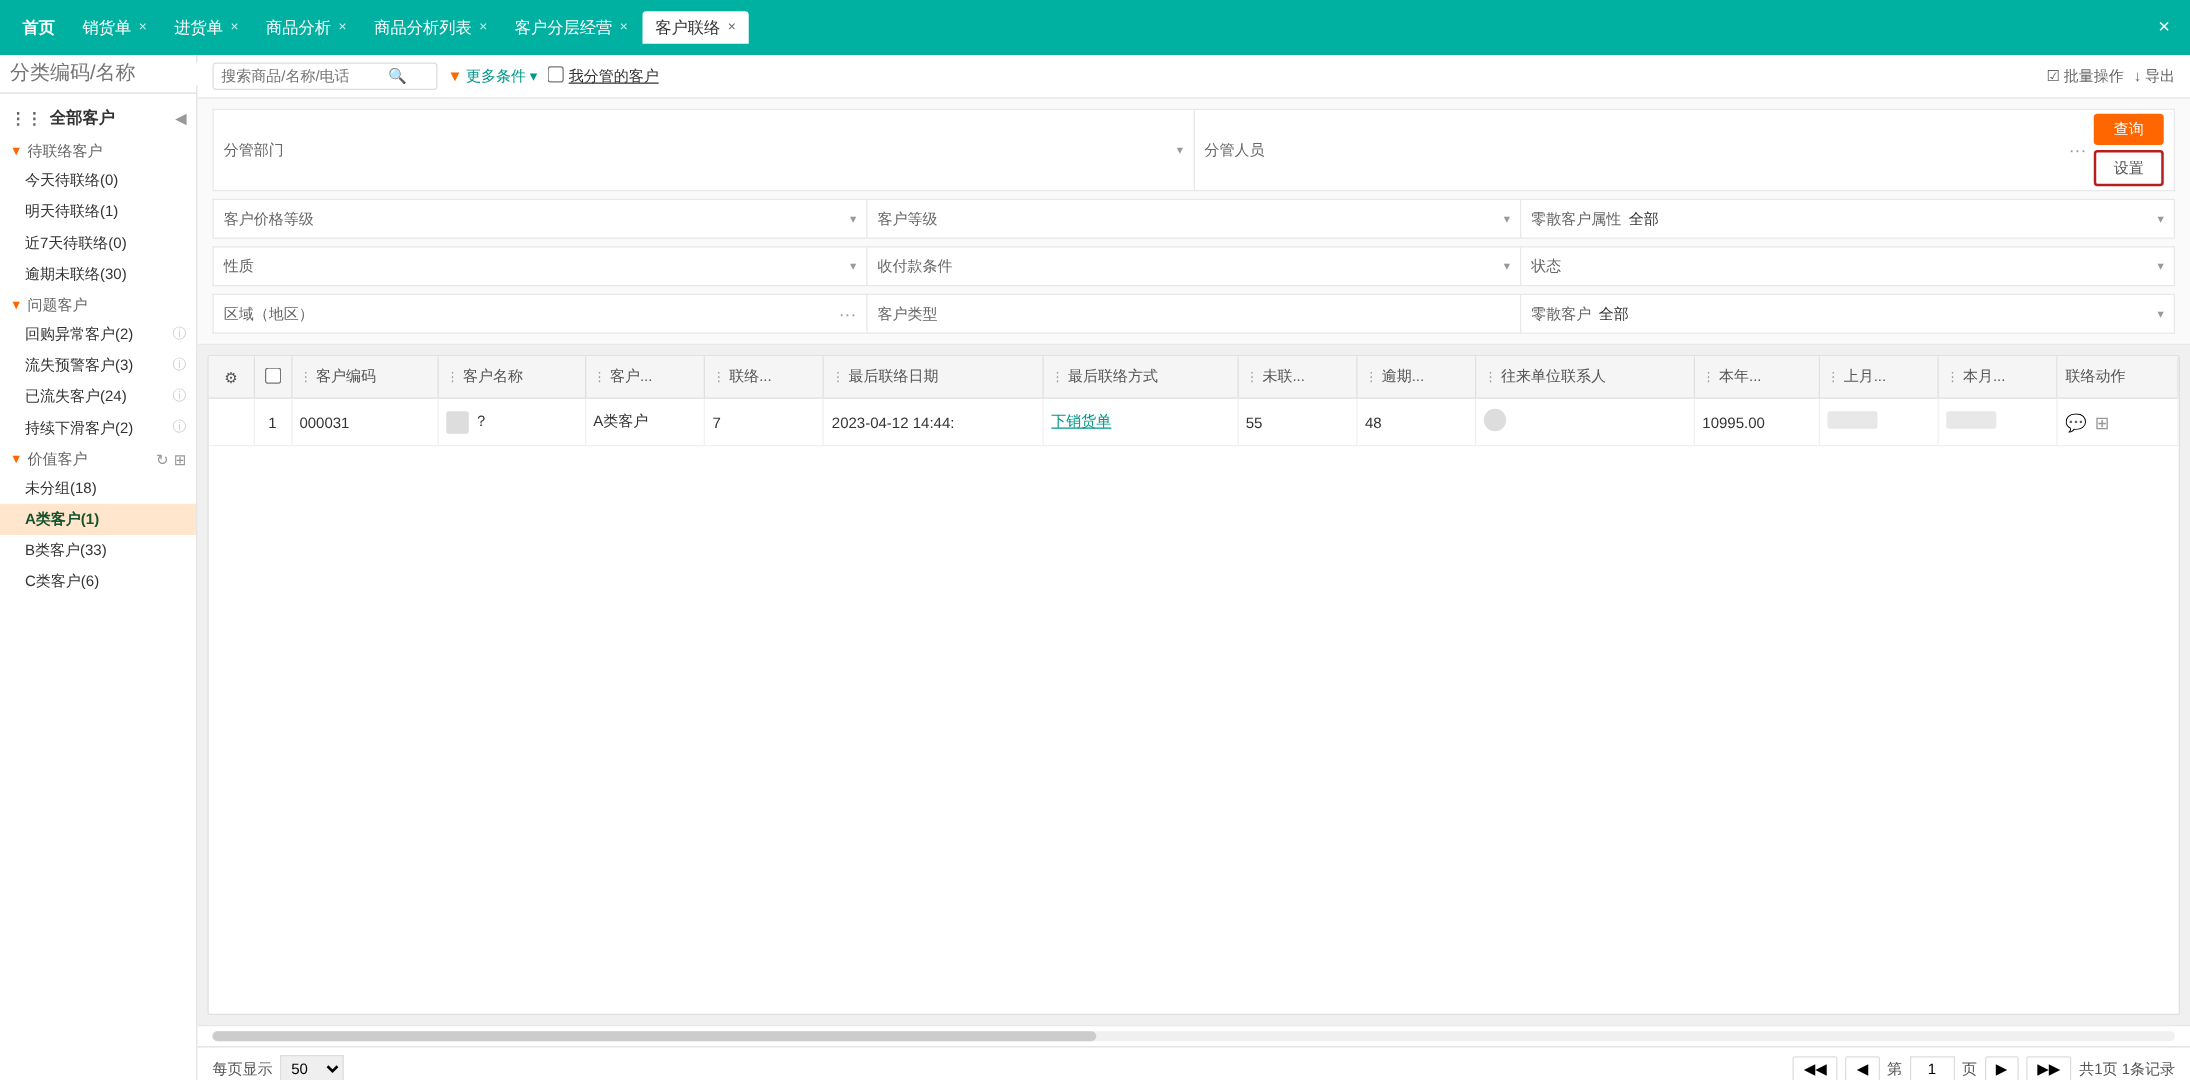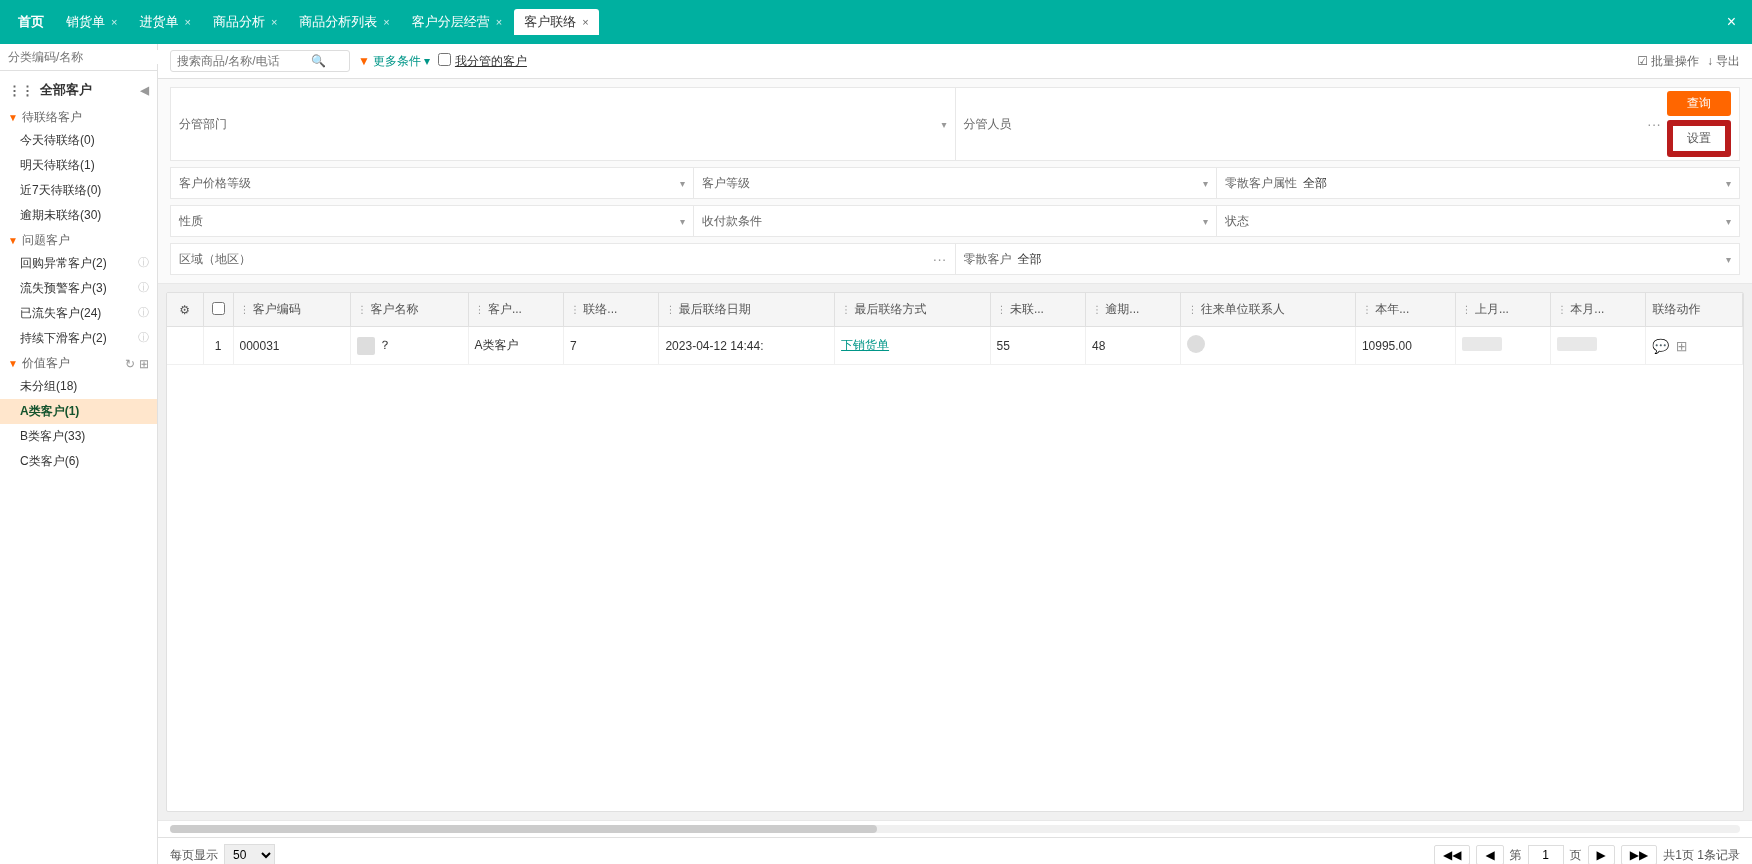--- a/index.html
+++ b/index.html
@@ -57,21 +57,21 @@
       padding: 6px 8px;
       border-bottom: 1px solid #e0e0e0;
       display: flex;
       align-items: center;
       gap: 4px;
     }
     .sidebar-search input {
       flex: 1;
       border: none;
       outline: none;
-      font-size: 12px;
+      font-size: 16px;
       color: #999;
     }
     .sidebar-content {
       flex: 1;
       overflow-y: auto;
       padding: 4px 0;
     }
     .sidebar-header {
       display: flex;
       align-items: center;
@@ -475,21 +475,21 @@
           <label>分管部门</label>
           <input type="text" style="">
           <span class="chevron">▾</span>
         </div>
         <div class="filter-cell" style="position:relative;">
           <label>分管人员</label>
           <input type="text" style="">
           <span class="dots-btn">···</span>
           <div style="margin-left:auto;display:flex;flex-direction:column;gap:4px;border-radius:11px;">
             <button style="background:#f60;color:#fff;border:none;border-radius:3px;padding:4px 14px;cursor:pointer;font-size:12px;">查询</button>
-            <button style="background:#fff;color:#555;border:6px solid #b91c1c;border-radius:3px;padding:4px 14px;cursor:pointer;font-size:12px;">设置</button>
+            <button style="background:#fff;color:#555;border:2px solid #b91c1c;border-radius:3px;padding:4px 14px;cursor:pointer;font-size:12px;">设置</button>
           </div>
         </div>
       </div>
 
       <div class="adv-filter-row">
         <div class="filter-cell">
           <label>客户价格等级</label>
           <input type="text" style="">
           <span class="chevron">▾</span>
         </div>
@@ -521,20 +521,24 @@
           <input type="text" style="">
           <span class="chevron">▾</span>
         </div>
       </div>
 
       <div class="adv-filter-row">
         <div class="filter-cell">
           <label>区域（地区）</label>
           <input type="text" style="">
           <span class="dots-btn">···</span>
+        </div>
+        <div class="filter-cell">
+          <label>客户类型</label>
+          <input type="text" style="">
         </div>
         <div class="filter-cell">
           <label>零散客户</label>
           <span>全部</span>
           <span class="chevron">▾</span>
         </div>
       </div>
     </div>
 
     <div class="table-area">

